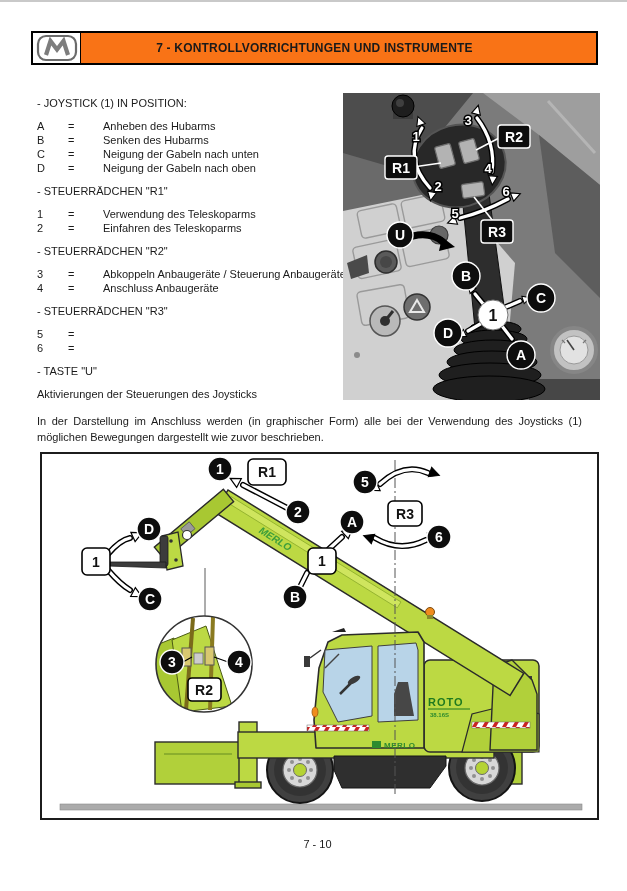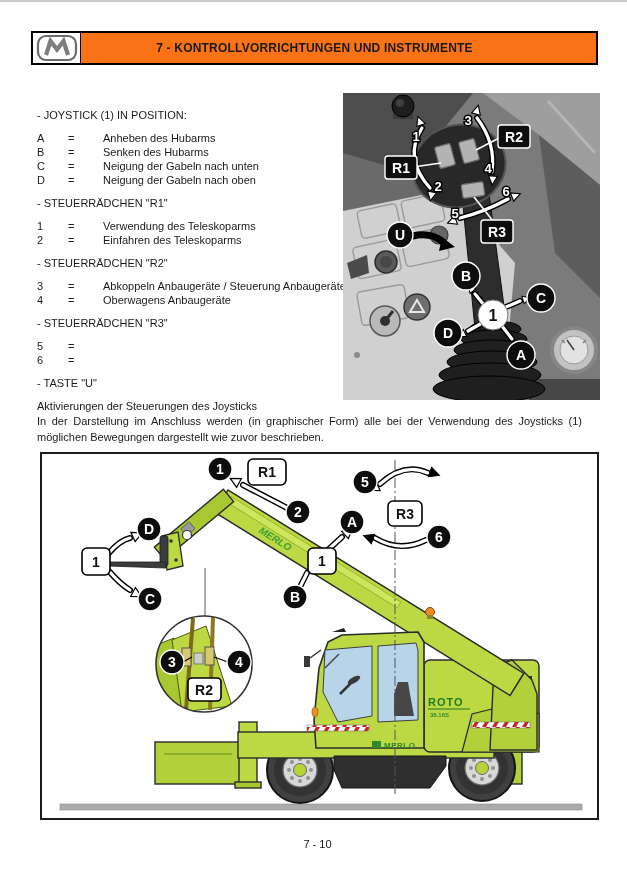--- a/index.html
+++ b/index.html
@@ -19,21 +19,21 @@
     border-right:1px solid #000; display:flex; align-items:center; justify-content:center;
   }
   .header-title {
     position:absolute; left:0; top:0; width:100%; height:100%;
     display:flex; align-items:center; justify-content:center;
     font-size:12px; font-weight:bold; letter-spacing:0.2px;
   }
 
   
   .text-col { position:absolute; left:37px; top:96px; width:308px; font-size:11px; line-height:14px; }
-  .text-col > :first-child { margin-top:12px; }
+  .text-col > :first-child { margin-top:0; }
   .heading { margin:9px 0; white-space:nowrap; }
   .legend-row { display:flex; line-height:14px; white-space:nowrap; }
   .legend-row .k  { width:31px; flex:0 0 31px; }
   .legend-row .eq { width:35px; flex:0 0 35px; }
   .note { margin:9px 0 0 0; white-space:nowrap; }
 
   
   .photo { position:absolute; left:343px; top:93px; width:257px; height:307px; }
   .photo svg { display:block; }
 
@@ -115,21 +115,21 @@
 
     <p class="heading">- STEUERRÄDCHEN "R2"</p>
     <div class="legend-row">
         <span class="k">3</span>
         <span class="eq">=</span>
         <span>Abkoppeln Anbaugeräte / Steuerung Anbaugeräte</span>
       </div>
     <div class="legend-row">
         <span class="k">4</span>
         <span class="eq">=</span>
-        <span>Oberwagens Anbaugeräte</span>
+        <span>Anschluss Anbaugeräte</span>
       </div>
 
     <p class="heading">- STEUERRÄDCHEN "R3"</p>
     <div class="legend-row">
         <span class="k">5</span>
         <span class="eq">=</span>
       </div>
     <div class="legend-row">
         <span class="k">6</span>
         <span class="eq">=</span>

